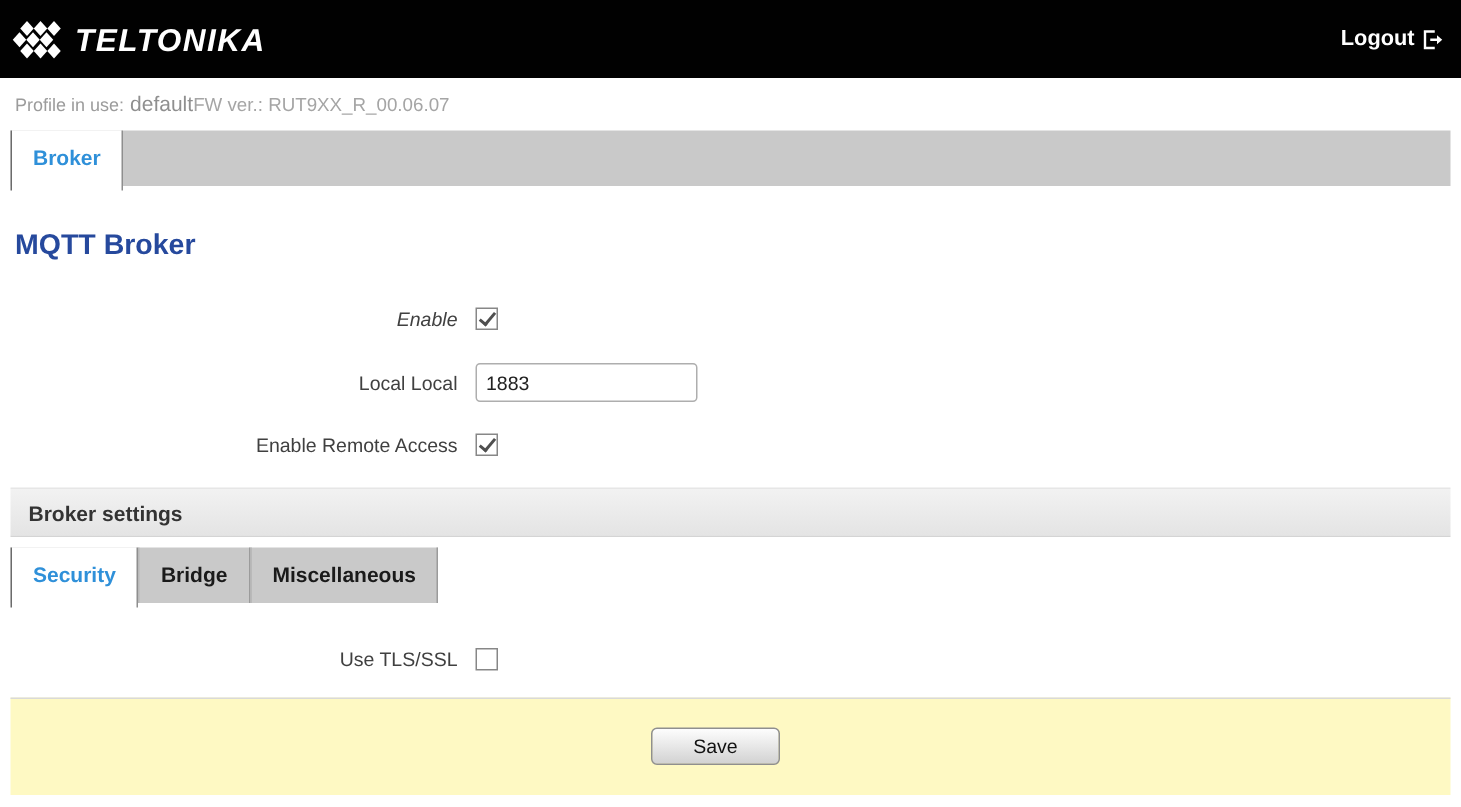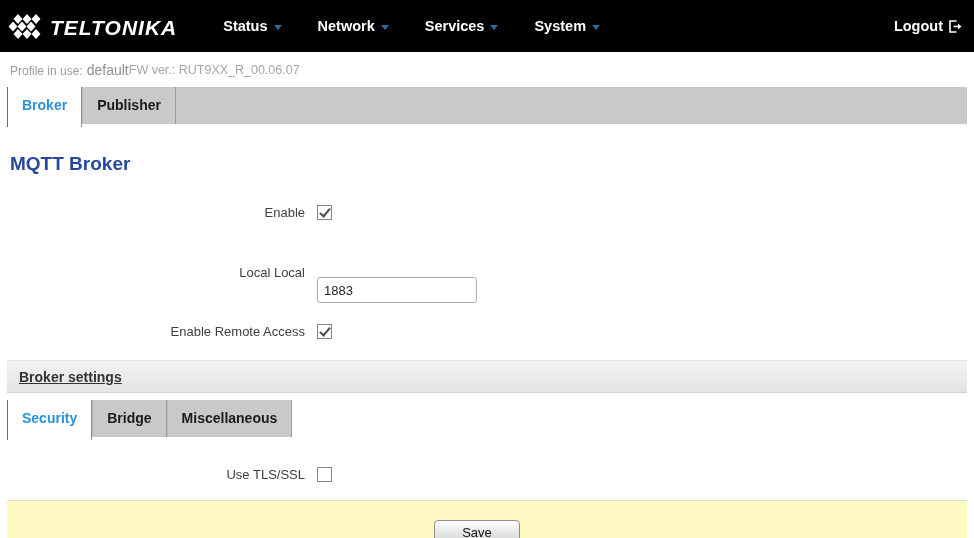--- a/index.html
+++ b/index.html
@@ -120,21 +120,21 @@
     color: #26499d;
   }
 
   
   .form { margin-top: 30px; }
   .form-row {
     display: flex;
     align-items: center;
   }
   .form-row + .form-row { }
-  .row-enable { margin-bottom: 22px; }
+  .row-enable { margin-bottom: 22px; font-style: italic; }
   .row-port { margin-bottom: 21px; }
   .form-label {
     width: 298px;
     text-align: right;
     font-size: 13px;
     color: #404040;
     padding-right: 0;
     margin-right: 12px;
     white-space: nowrap;
   }
@@ -149,45 +149,43 @@
   .checkbox.checked::after {
     content: "";
     position: absolute;
     left: 4px; top: 0px;
     width: 4px; height: 9px;
     border-right: 2px solid #4f4f4f;
     border-bottom: 2px solid #4f4f4f;
     transform: rotate(40deg);
   }
   .text-input {
-    width: 160px;
+    width: 148px;
     height: 26px;
     border: 1px solid #aeaeae;
     border-radius: 3px;
     padding: 0 6px;
     font-size: 13px;
     color: #222;
     font-family: "Liberation Sans", sans-serif;
     outline: none;
-    margin-top: 35px;
   }
 
   
   .section-bar {
     margin-top: 21px;
     height: 33px;
     line-height: 32px;
     background: linear-gradient(#f2f2f2, #e4e4e4);
     border-top: 1px solid #e6e6e6;
     border-bottom: 1px solid #d4d4d4;
     font-size: 14px;
     font-weight: bold;
     color: #333;
     padding-left: 12px;
-    text-decoration: underline;
   }
 
   .tls-row { margin-top: 30px; }
 
   
   .footer {
     margin-top: 18px;
     height: 65px;
     background: #fef9c3;
     border-top: 1px solid #d9d9d9;
@@ -221,38 +219,20 @@
         <path d="M19 2 L23.5 7 L19 12 L14.5 7 Z"></path>
         <path d="M14 9.5 L18.5 14.5 L14 19.5 L9.5 14.5 Z"></path>
         <path d="M19 17 L23.5 22 L19 27 L14.5 22 Z"></path>
         <path d="M28 2 L32.5 7 L28 12 L23.5 7 Z"></path>
         <path d="M23 9.5 L27.5 14.5 L23 19.5 L18.5 14.5 Z"></path>
         <path d="M28 17 L32.5 22 L28 27 L23.5 22 Z"></path>
       </g>
     </svg>
     <span class="logo-text">TELTONIKA</span>
   </div>
-  <div class="nav-menu">
-    <div class="nav-item">
-      <span>Status</span>
-      <span class="caret"></span>
-    </div>
-    <div class="nav-item">
-      <span>Network</span>
-      <span class="caret"></span>
-    </div>
-    <div class="nav-item">
-      <span>Services</span>
-      <span class="caret"></span>
-    </div>
-    <div class="nav-item">
-      <span>System</span>
-      <span class="caret"></span>
-    </div>
-  </div>
   <div class="nav-spacer"></div>
   <div class="logout">
     <span>Logout</span>
     <svg width="15" height="15" viewBox="0 0 15 15">
       <path d="M9.5 2 H3 V13 H9.5" fill="none" stroke="#ffffff" stroke-width="1.6"></path>
       <line x1="6.5" y1="7.5" x2="12" y2="7.5" stroke="#ffffff" stroke-width="1.6"></line>
       <path d="M11 4.5 L14.5 7.5 L11 10.5 Z" fill="#ffffff"></path>
     </svg>
   </div>
 </div>
@@ -263,21 +243,20 @@
   <div class="infobar">
     <div>
       <span class="profile-label">Profile in use:</span><span class="profile-value">default</span>
     </div>
     <div class="fw-version">FW ver.: RUT9XX_R_00.06.07</div>
   </div>
 
   
   <div class="tabbar">
     <div class="tab active">Broker</div>
-    <div class="tab">Publisher</div>
   </div>
 
   
   <h1 class="page-title">MQTT Broker</h1>
 
   
   <div class="form">
     <div class="form-row row-enable">
       <span class="form-label">Enable</span>
       <span class="checkbox checked"></span>

